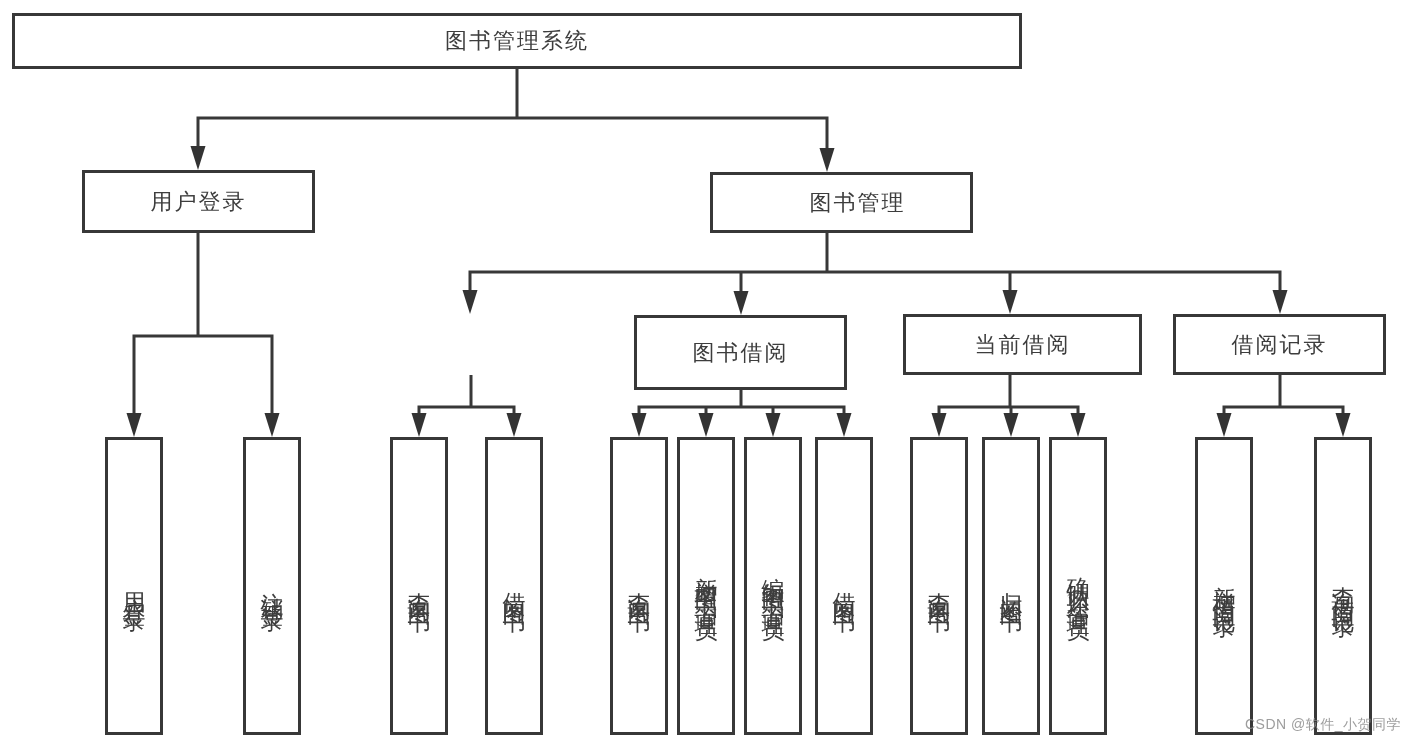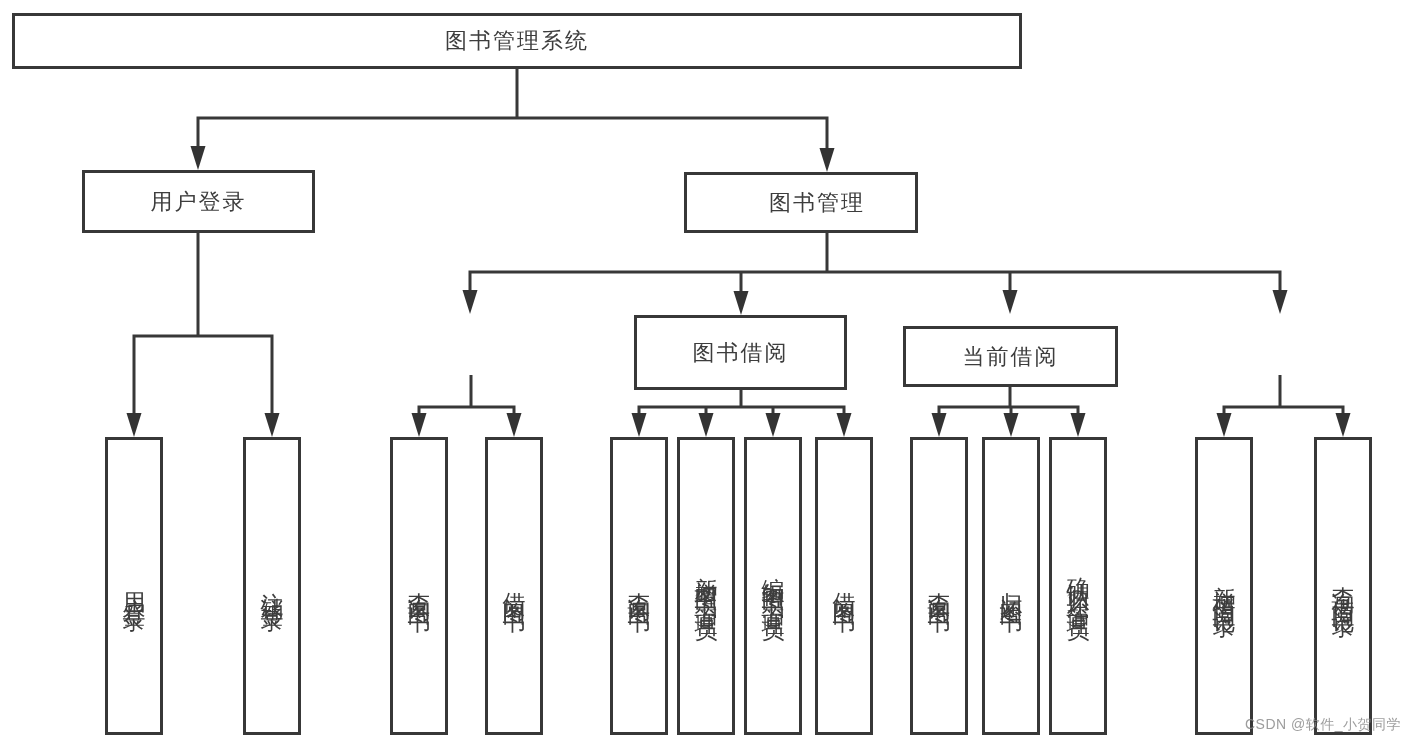--- a/index.html
+++ b/index.html
@@ -33,24 +33,24 @@
   .v-box span {
     writing-mode: vertical-rl;
     text-orientation: mixed;
     font-size: 23px;
     letter-spacing: 6px;
     line-height: 1;
     white-space: nowrap;
   }
   .root-box   { left: 12px;  top: 13px;  width: 1010px; height: 56px; }
   .l2-0       { left: 82px;  top: 170px; width: 233px;  height: 63px; }
-  .l2-1       { left: 684px; top: 172px; width: 234px;  height: 61px; padding-left: 32px; }
+  .l2-1       { left: 710px; top: 172px; width: 263px;  height: 61px; padding-left: 32px; }
   .l3-0       { left: 365px; top: 314px; width: 212px;  height: 61px; }
   .l3-1       { left: 634px; top: 315px; width: 213px;  height: 75px; }
-  .l3-2       { left: 903px; top: 314px; width: 215px;  height: 61px; margin-top: 12px; }
+  .l3-2       { left: 903px; top: 314px; width: 239px;  height: 61px; }
   .l3-3       { left: 1173px;top: 314px; width: 213px;  height: 61px; }
   .p-105  { left: 105px; }
   .p-243  { left: 243px; }
   .p-390  { left: 390px; }
   .p-485  { left: 485px; }
   .p-610  { left: 610px; }
   .p-677  { left: 677px; }
   .p-744  { left: 744px; }
   .p-815  { left: 815px; }
   .p-910  { left: 910px; }
@@ -124,20 +124,23 @@
   <div class="box h-box l2-1">
     <span>图书管理</span>
   </div>
 
   <div class="box h-box l3-1">
     <span>图书借阅</span>
   </div>
   <div class="box h-box l3-2">
     <span>当前借阅</span>
   </div>
+  <div class="box h-box l3-3">
+    <span>借阅记录</span>
+  </div>
 
   <div class="box v-box p-105">
     <span>用户登录</span>
   </div>
   <div class="box v-box p-243">
     <span>注销登录</span>
   </div>
 
   <div class="box v-box p-390">
     <span>查询图书</span>

